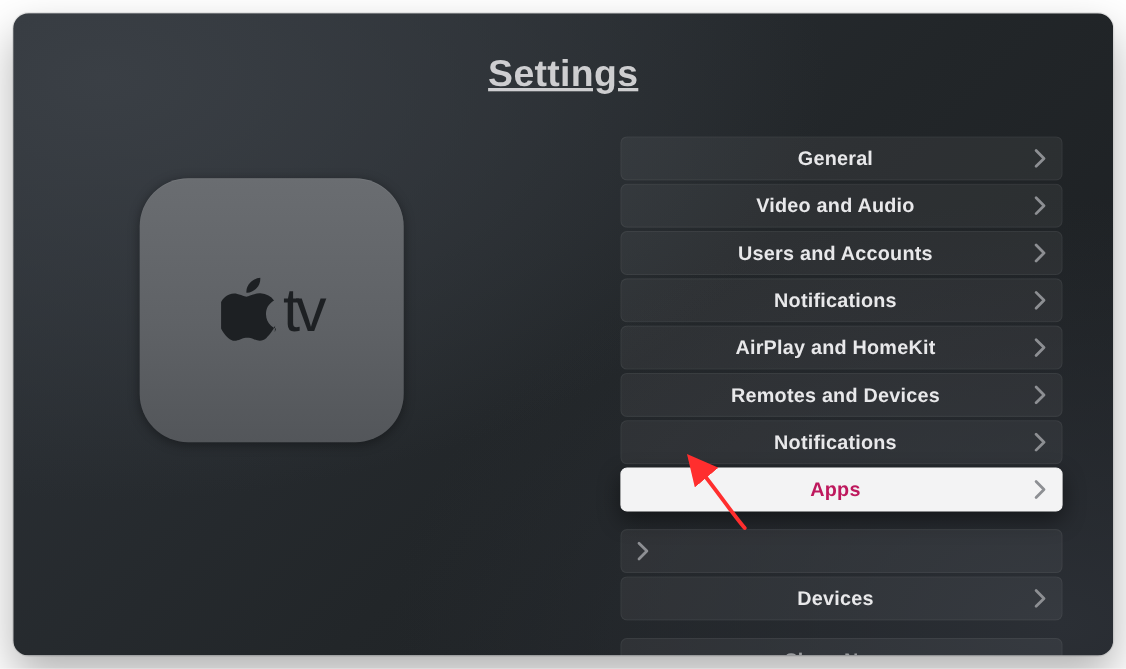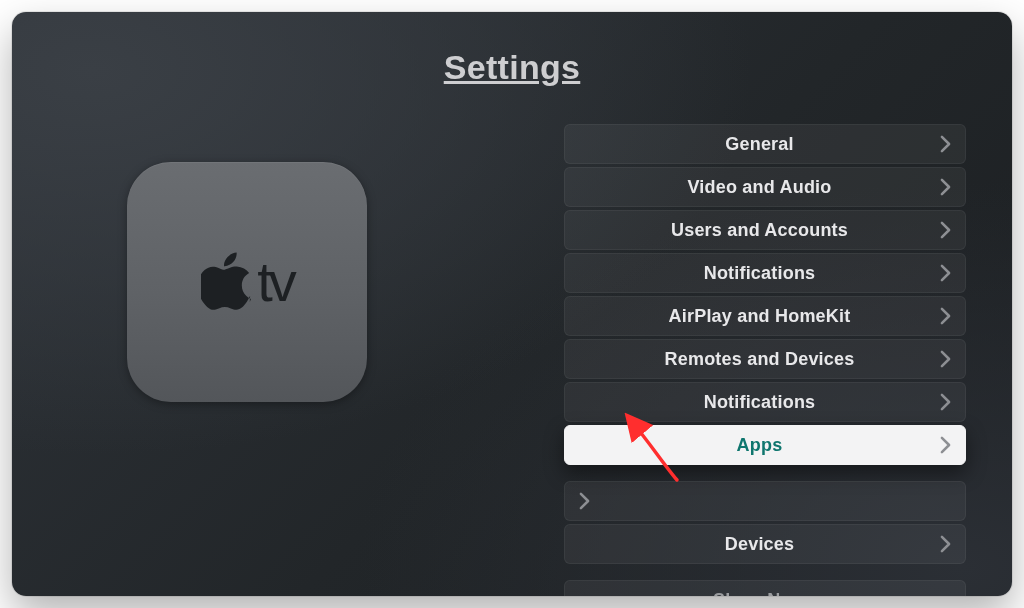--- a/index.html
+++ b/index.html
@@ -82,21 +82,21 @@
   }
   .row .chev {
     color:#8d8f93;
     flex:0 0 auto;
     display:flex; align-items:center;
   }
   .row .chev svg { width:11px; height:18px; display:block; }
 
   .row.selected {
     background: #f3f3f4;
-    color:#0f766e;
+    color:#be185d;
     border-color: #f3f3f4;
     box-shadow: 0 8px 20px rgba(0,0,0,.45);
   }
   .row.selected .chev { color:#8d8f93; }
 
   .row.dim .label { color:#9a9c9f; }
   .row.dim .chev { visibility:hidden; }
 
   
   .annotation {

